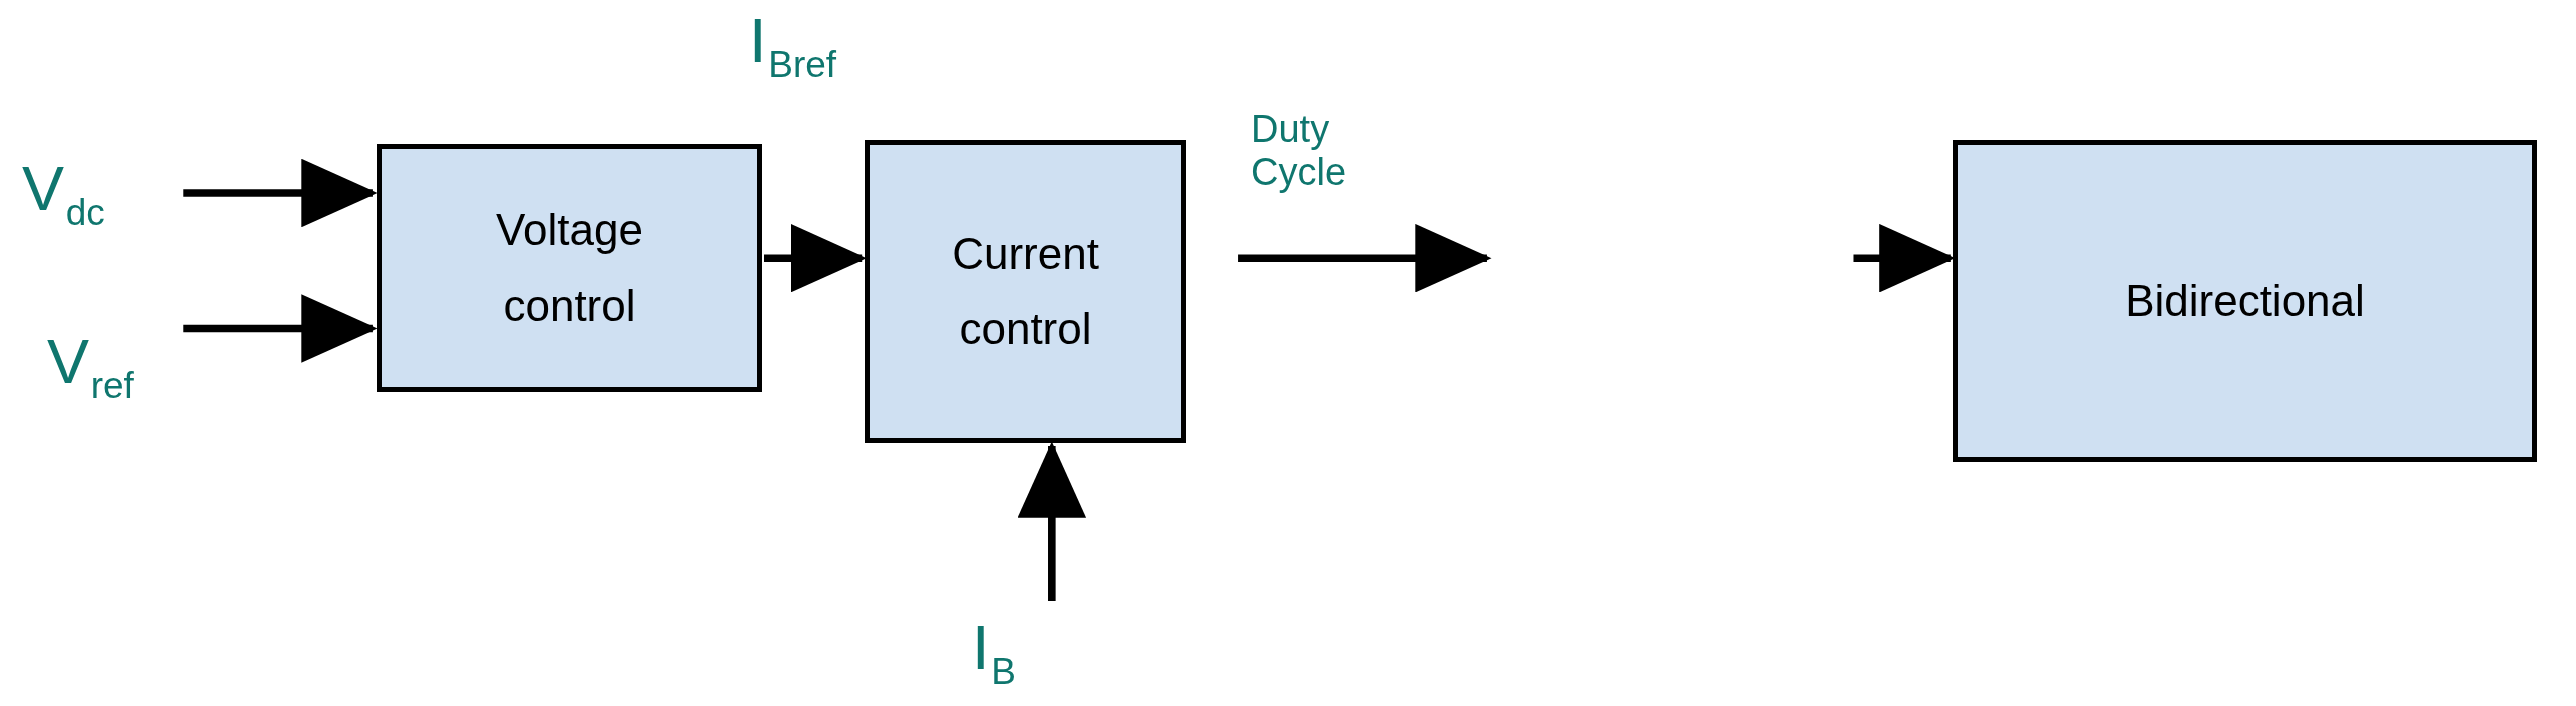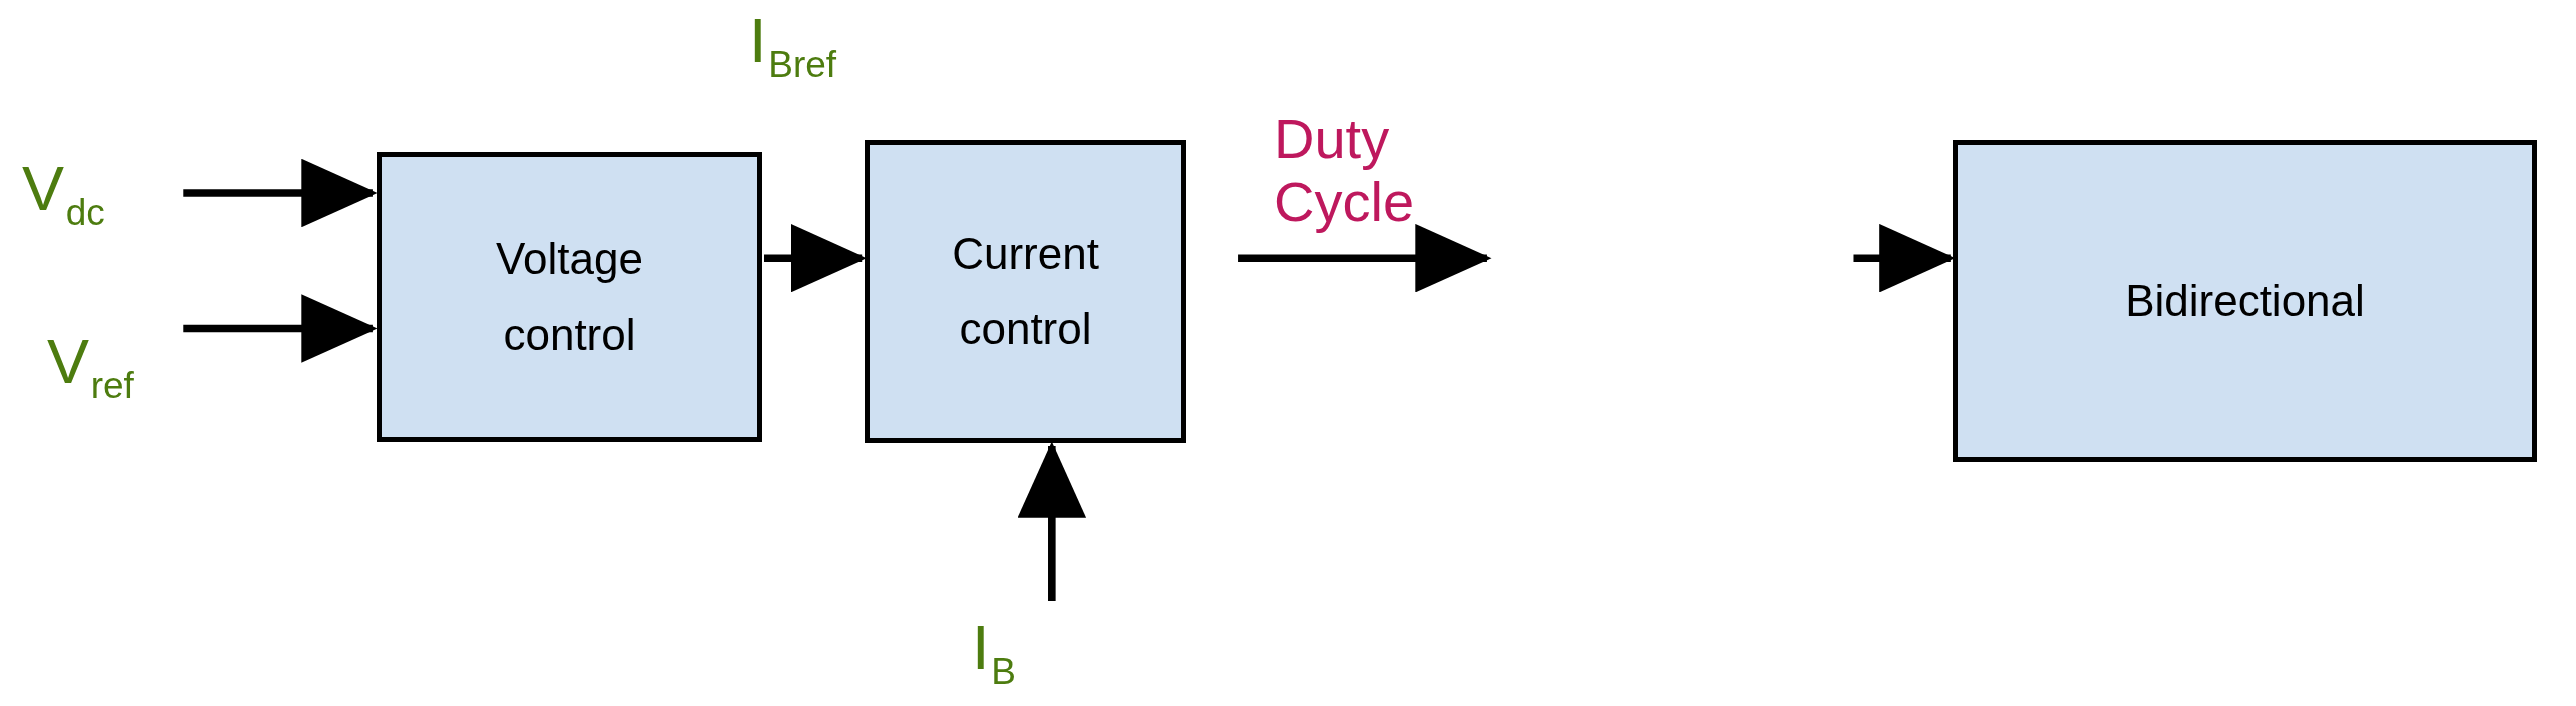--- a/index.html
+++ b/index.html
@@ -30,41 +30,40 @@
     font-size: 44px;
     line-height: 1.05;
     white-space: nowrap;
     text-align: center;
   }
   .block-line + .block-line {
     margin-top: 29px;
   }
   .signal-label {
     position: absolute;
-    color: #4d7c0f;
+    color: #0f766e;
     white-space: nowrap;
     line-height: 1.0;
   }
   .signal-label .base {
     font-size: 63px;
   }
   .signal-label .sub {
     font-size: 37px;
     vertical-align: baseline;
     position: relative;
     top: 15.2px;
     left: 1.7px;
   }
   .multiline-label {
     position: absolute;
-    color: #be185d;
-    font-size: 56px;
+    color: #0f766e;
+    font-size: 38px;
     line-height: 1.12;
     white-space: nowrap;
-    margin-left: 23px;
   }
   svg.wires {
     position: absolute;
     left: 0;
     top: 0;
     width: 2576px;
     height: 706px;
     pointer-events: none;
   }
 </style>
@@ -86,21 +85,21 @@
 
     <line x1="902" y1="305" x2="1018" y2="305" stroke="#000000" stroke-width="9" marker-end="url(#arrowhead)"></line>
 
     <line x1="1462" y1="305" x2="1756" y2="305" stroke="#000000" stroke-width="9" marker-end="url(#arrowhead)"></line>
 
     <line x1="2189" y1="305" x2="2304" y2="305" stroke="#000000" stroke-width="9" marker-end="url(#arrowhead)"></line>
 
     <line x1="1242" y1="710" x2="1242" y2="527" stroke="#000000" stroke-width="9" marker-end="url(#arrowhead)"></line>
   </svg>
 
-  <div class="block" style="left:377px; top:152px; width:385px; height:290px;">
+  <div class="block" style="left:377px; top:144px; width:385px; height:248px;">
     <div class="block-line">Voltage</div>
     <div class="block-line">control</div>
   </div>
 
   <div class="block" style="left:865px; top:140px; width:321px; height:303px;">
     <div class="block-line">Current</div>
     <div class="block-line">control</div>
   </div>
 
 

